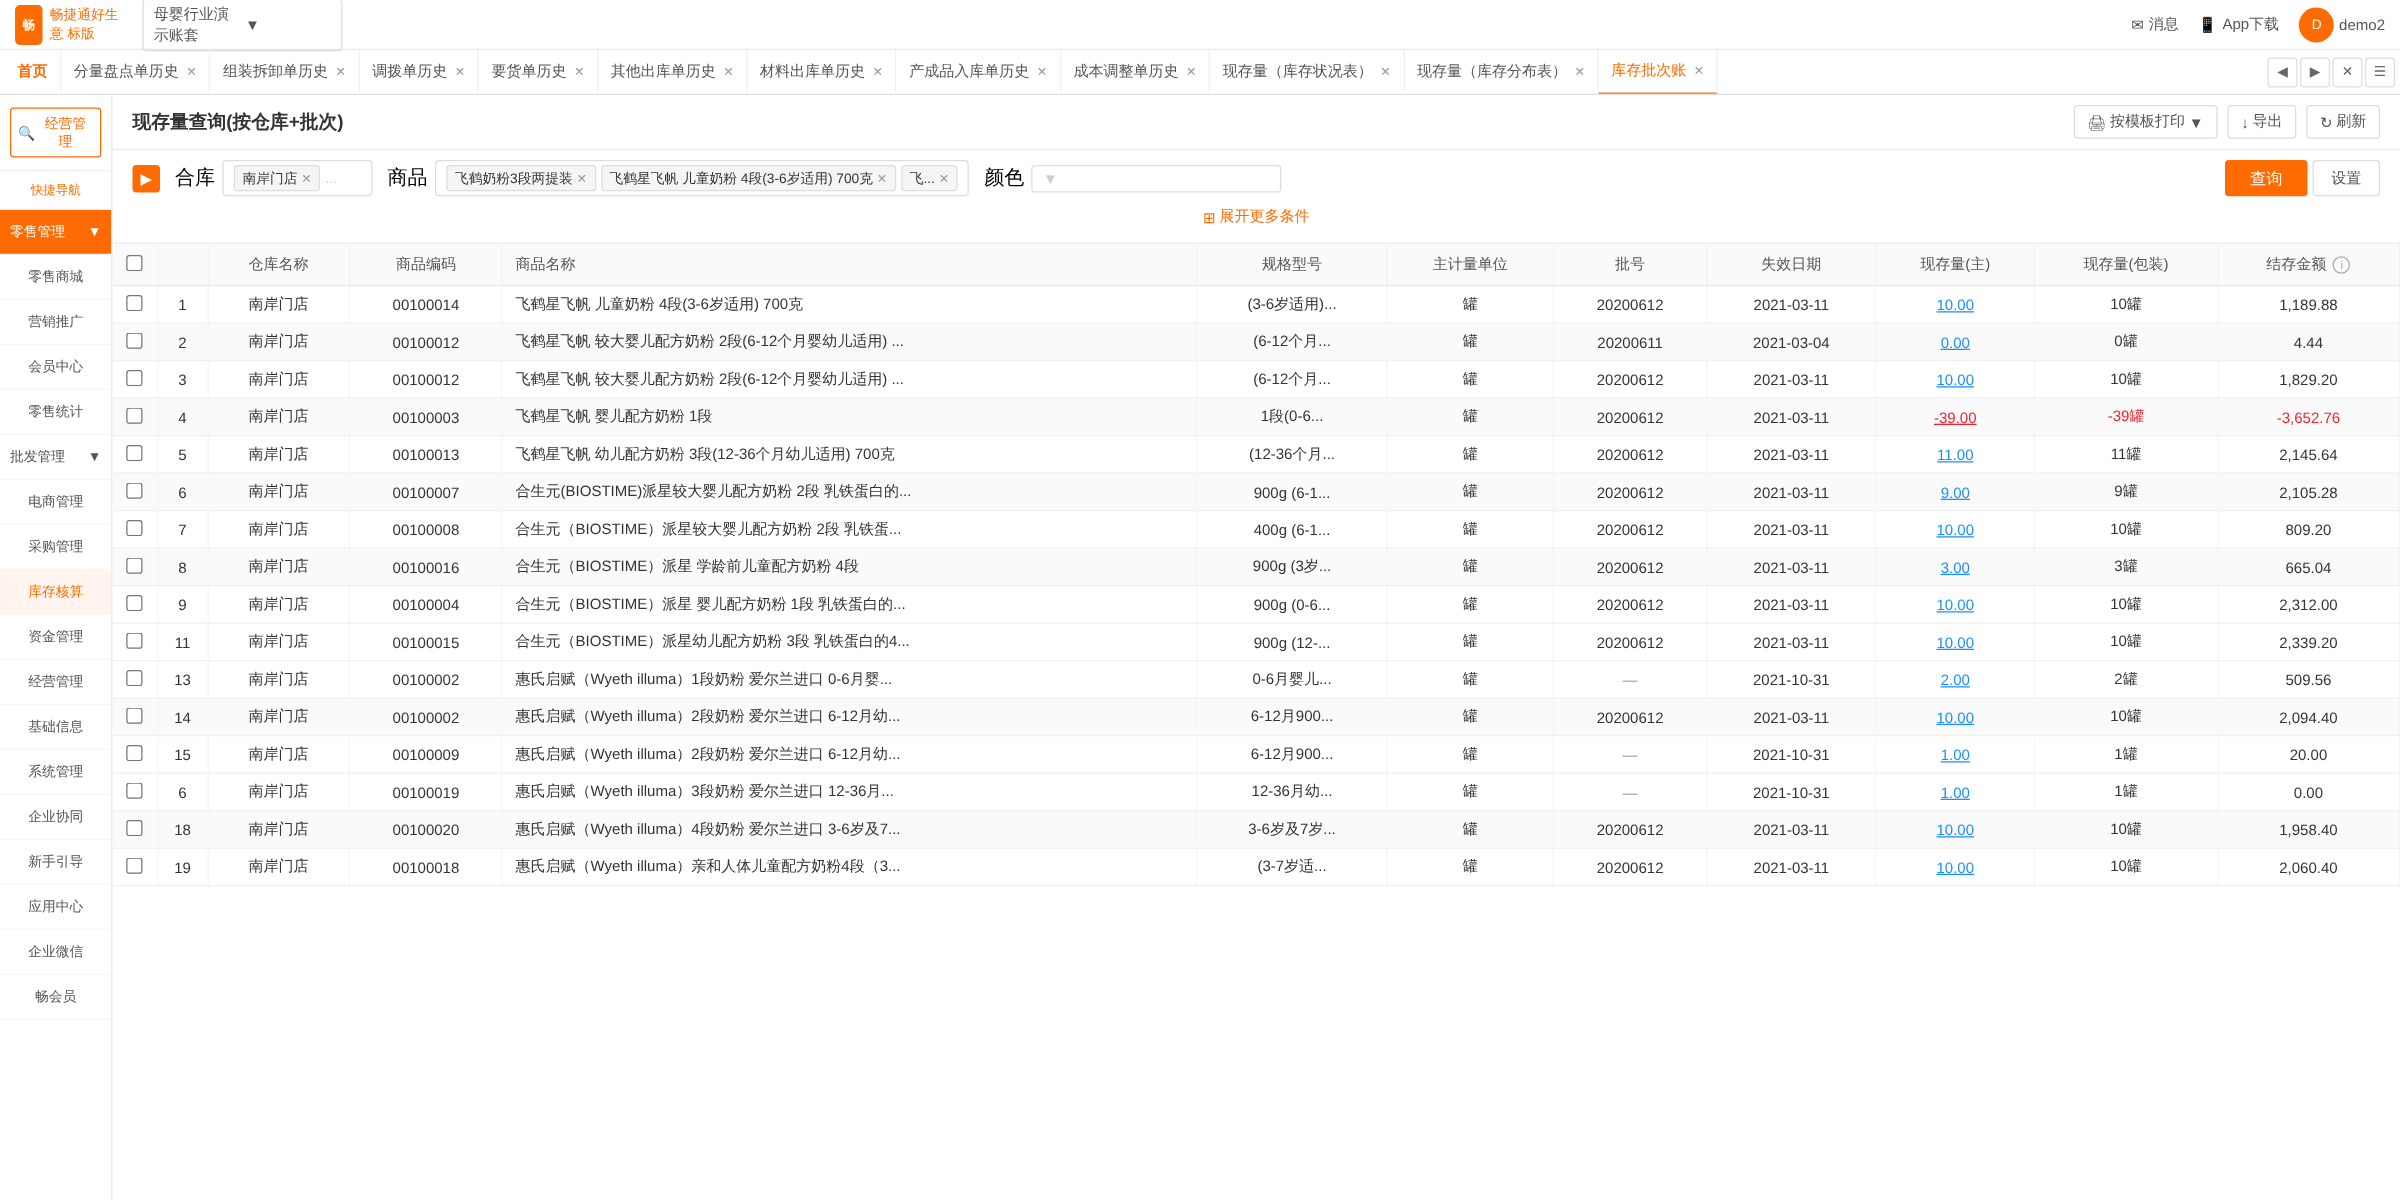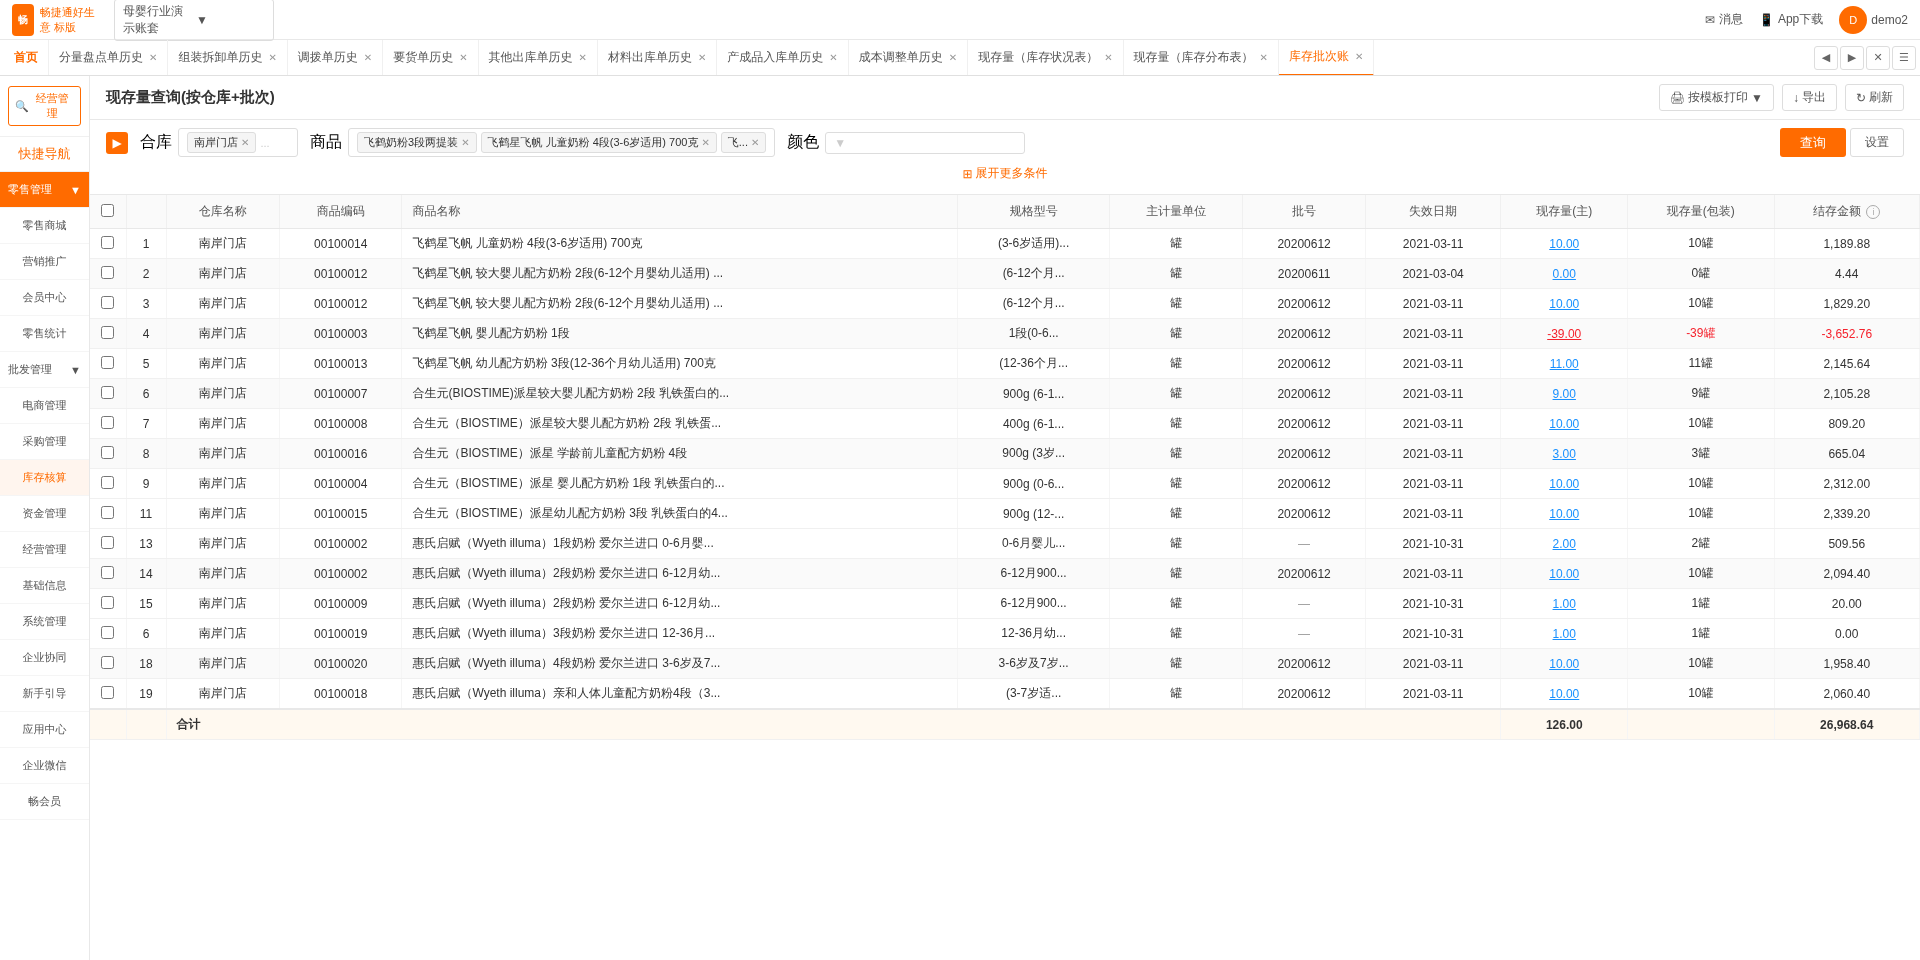--- a/index.html
+++ b/index.html
@@ -25,21 +25,21 @@
     .nav-arrows { display: flex; align-items: center; gap: 2px; margin-left: auto; }
     .nav-arrow { width: 24px; height: 24px; border: 1px solid #ddd; border-radius: 3px; display: flex; align-items: center; justify-content: center; cursor: pointer; font-size: 11px; color: #666; }
 
     
     .main-layout { display: flex; height: calc(960px - 76px); }
 
     
     .sidebar { width: 90px; background: #fff; border-right: 1px solid #e8e8e8; display: flex; flex-direction: column; flex-shrink: 0; }
     .search-menu { padding: 10px 8px; border-bottom: 1px solid #f0f0f0; }
     .search-menu-btn { background: #fff; border: 1px solid #ff6b00; color: #ff6b00; border-radius: 3px; padding: 4px 6px; width: 100%; font-size: 11px; cursor: pointer; display: flex; align-items: center; justify-content: center; gap: 2px; }
-    .quick-nav { padding: 8px; border-bottom: 1px solid #f0f0f0; text-align: center; font-size: 13px; color: #ff6b00; cursor: pointer; }
+    .quick-nav { padding: 8px; border-bottom: 1px solid #f0f0f0; text-align: center; font-size: 10px; color: #ff6b00; cursor: pointer; }
     .sidebar-items { flex: 1; overflow-y: auto; }
     .sidebar-item { padding: 10px 4px; text-align: center; font-size: 11px; color: #555; cursor: pointer; border-bottom: 1px solid #f5f5f5; }
     .sidebar-item.active { background: #ff6b00; color: #fff; }
 
     
     .content { flex: 1; overflow: hidden; display: flex; flex-direction: column; }
 
     
     .page-header { background: #fff; padding: 8px 16px; border-bottom: 1px solid #e8e8e8; display: flex; align-items: center; justify-content: space-between; }
     .page-title { font-size: 15px; font-weight: bold; color: #333; }
@@ -550,26 +550,18 @@
     <td>00100018</td>
     <td class="td-left">惠氏启赋（Wyeth illuma）亲和人体儿童配方奶粉4段（3...</td>
     <td>(3-7岁适...</td>
     <td>罐</td>
     <td><span>20200612</span></td>
     <td>2021-03-11</td>
     <td class="td-number">10.00</td>
     <td style="">10罐</td>
     <td style="">2,060.40</td>
   </tr>
-            <tr class="total-row">
-  <td></td>
-  <td></td>
-  <td colspan="7" class="td-left" style="font-weight:bold;">合计</td>
-  <td style="font-weight:bold;">126.00</td>
-  <td></td>
-  <td style="font-weight:bold;">26,968.64</td>
-</tr>
           </tbody>
       </table>
     </div>
 
   </div>
 </div>
 
 </body></html>

